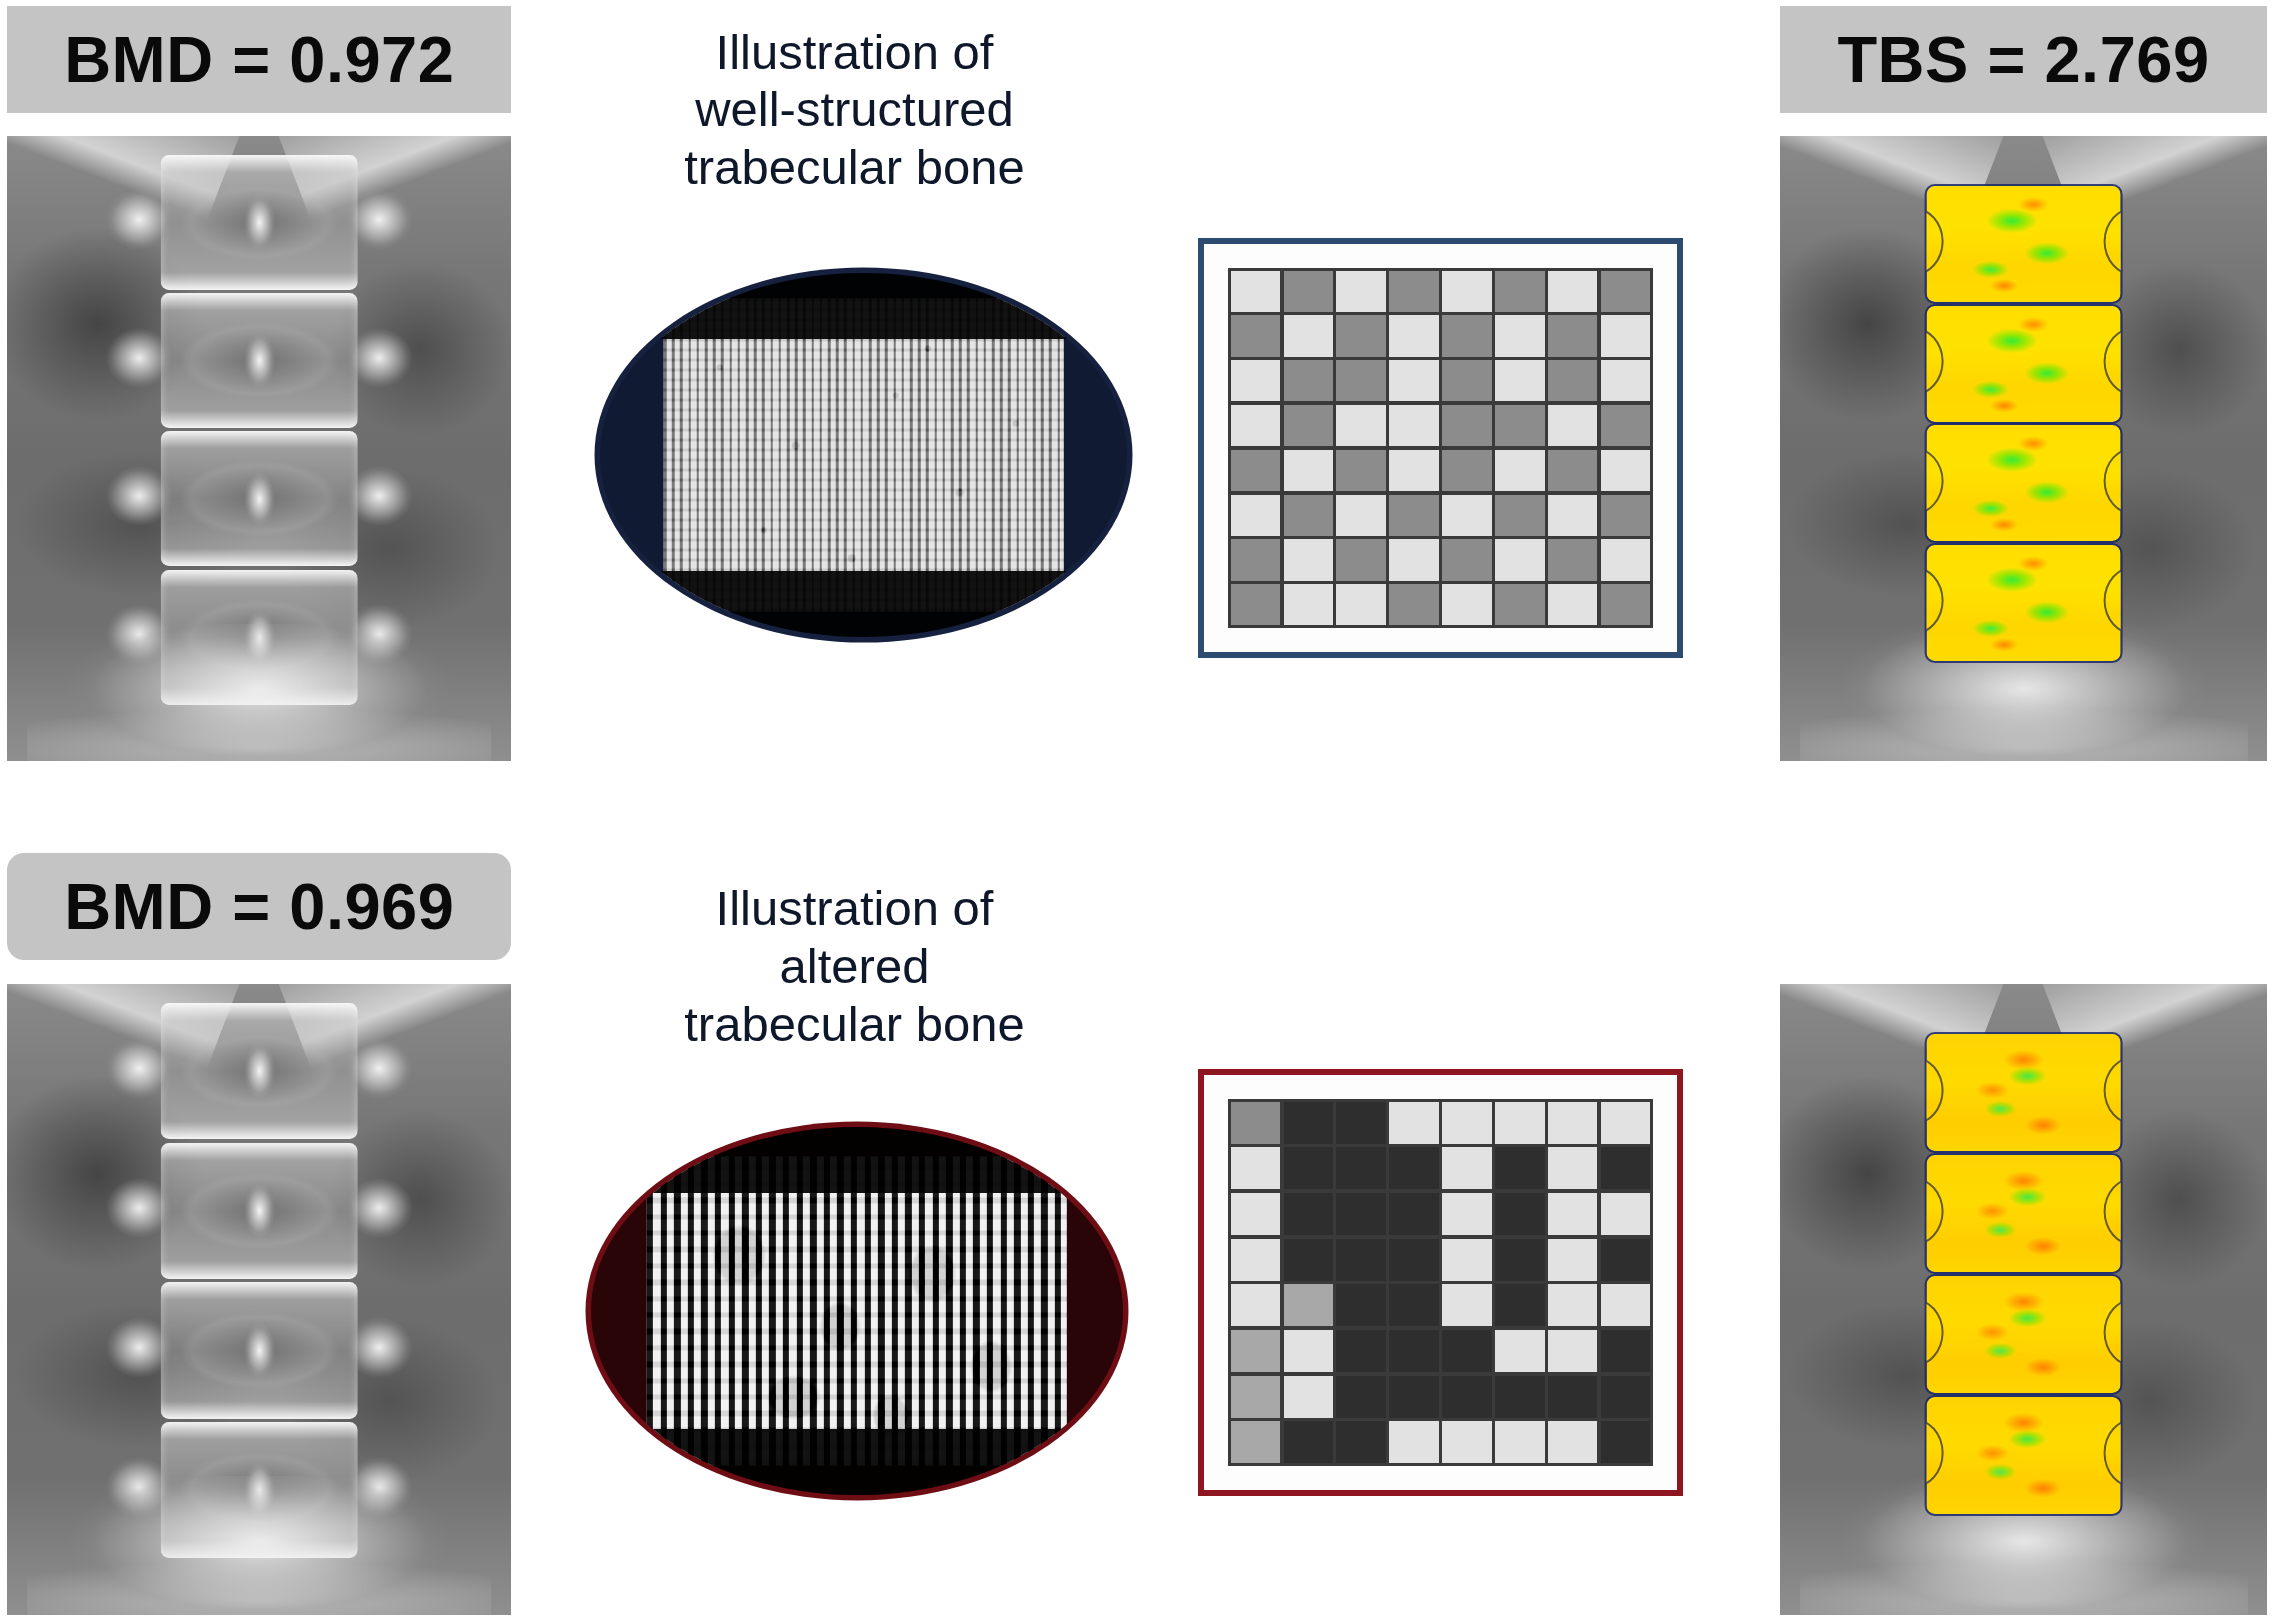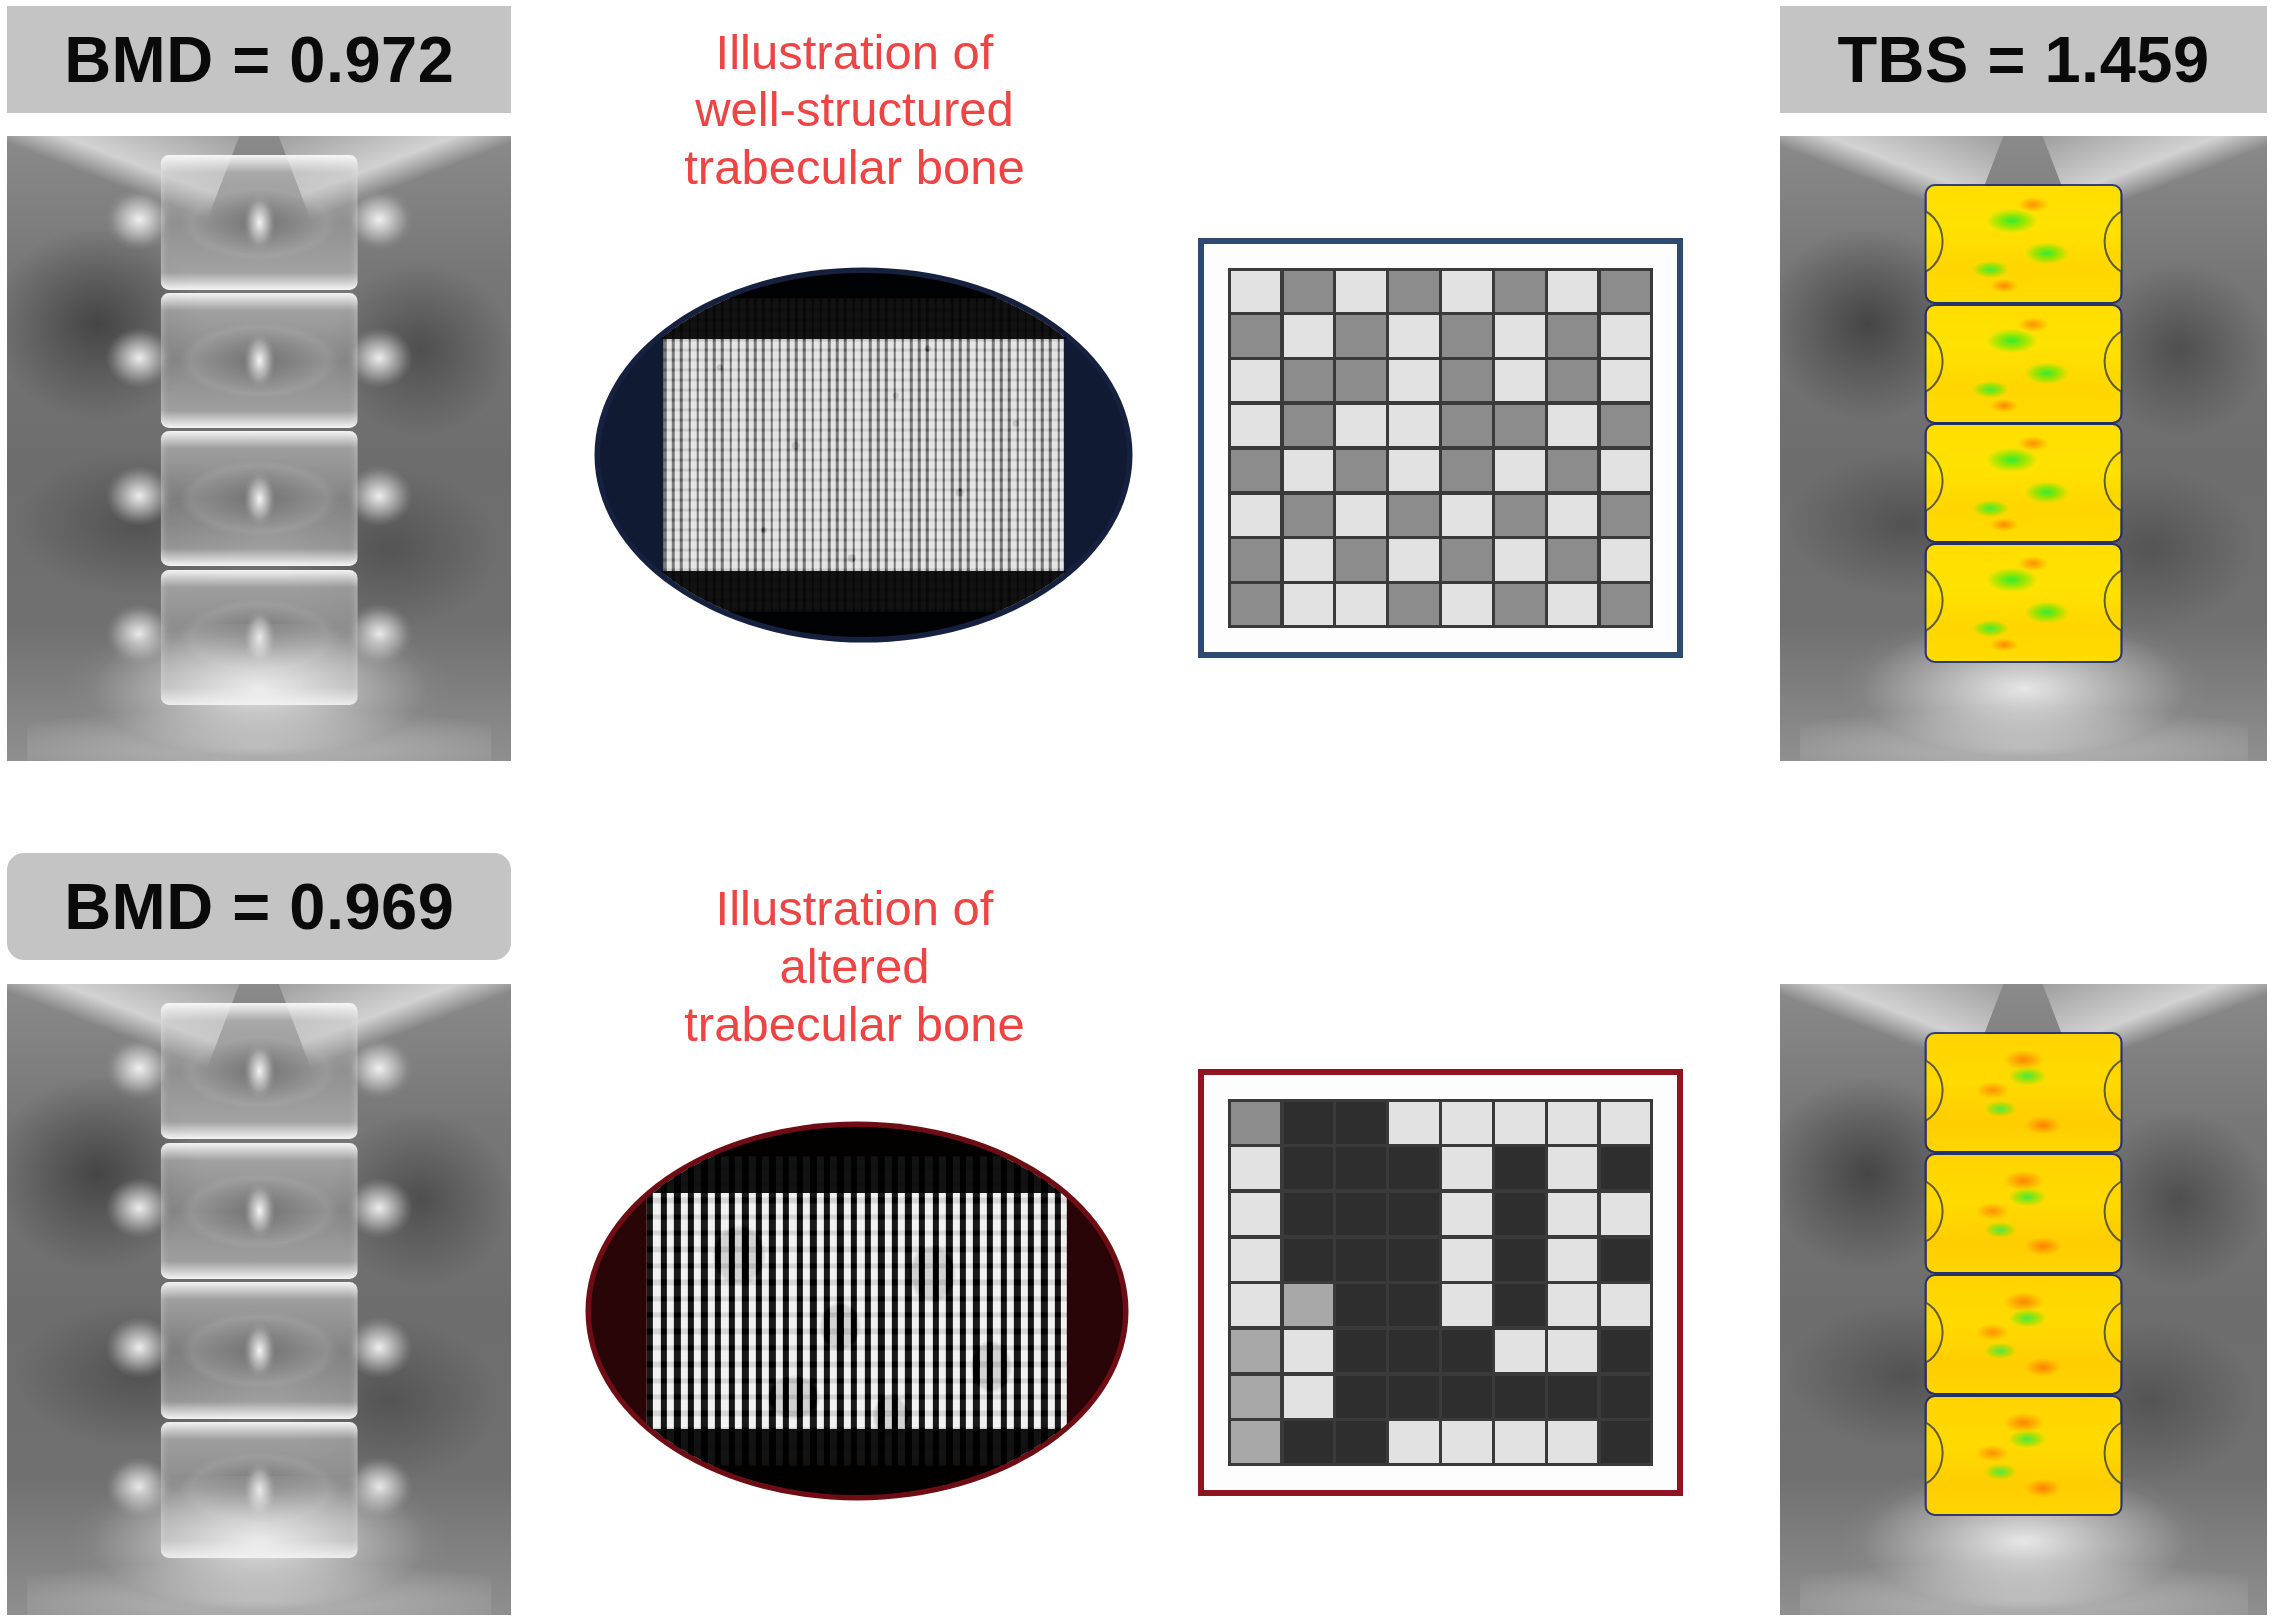--- a/index.html
+++ b/index.html
@@ -190,21 +190,21 @@
       radial-gradient(ellipse 12% 10% at 34% 48%, #f59400, transparent 72%),
       linear-gradient(180deg, #ffd200 0%, #ffd800 40%, #f7cc00 75%, #ffd400 100%);
   }
 
   
   .caption {
     position: absolute;
     text-align: center;
     font-size: 49px;
     line-height: 1.18;
-    color: #ef4444;
+    color: #0f172a;
     white-space: pre-line;
   }
   #caption-well    { left: 582px;  top: 23.6px;   width: 545px; }
   #caption-altered { left: 582px;  top: 880px;  width: 545px; }
   #caption-variogram {
     left: 1182px; top: 809px; width: 509px;
     text-align: center; font-size: 49px; line-height: 1.18;
   }
 
   
@@ -402,21 +402,21 @@
         <div class="vcell light"></div>
         <div class="vcell mid"></div>
         <div class="vcell light"></div>
         <div class="vcell mid"></div>
         <div class="vcell light"></div>
         <div class="vcell mid"></div>
       </div>
   </div>
 
   <div class="value-box" id="tbs-box-top">
-    <span class="value-text">TBS = 1.459</span>
+    <span class="value-text">TBS = 2.769</span>
   </div>
 
   <div class="scan-panel" id="scan-top-right">
     <div class="scan-bg"></div>
     <div class="pelvis"></div>
     <div class="sacrum"></div>
     <div class="tbs-overlay tbs-good">
       <div class="tbs-vert"></div>
       <div class="tbs-vert"></div>
       <div class="tbs-vert"></div>

